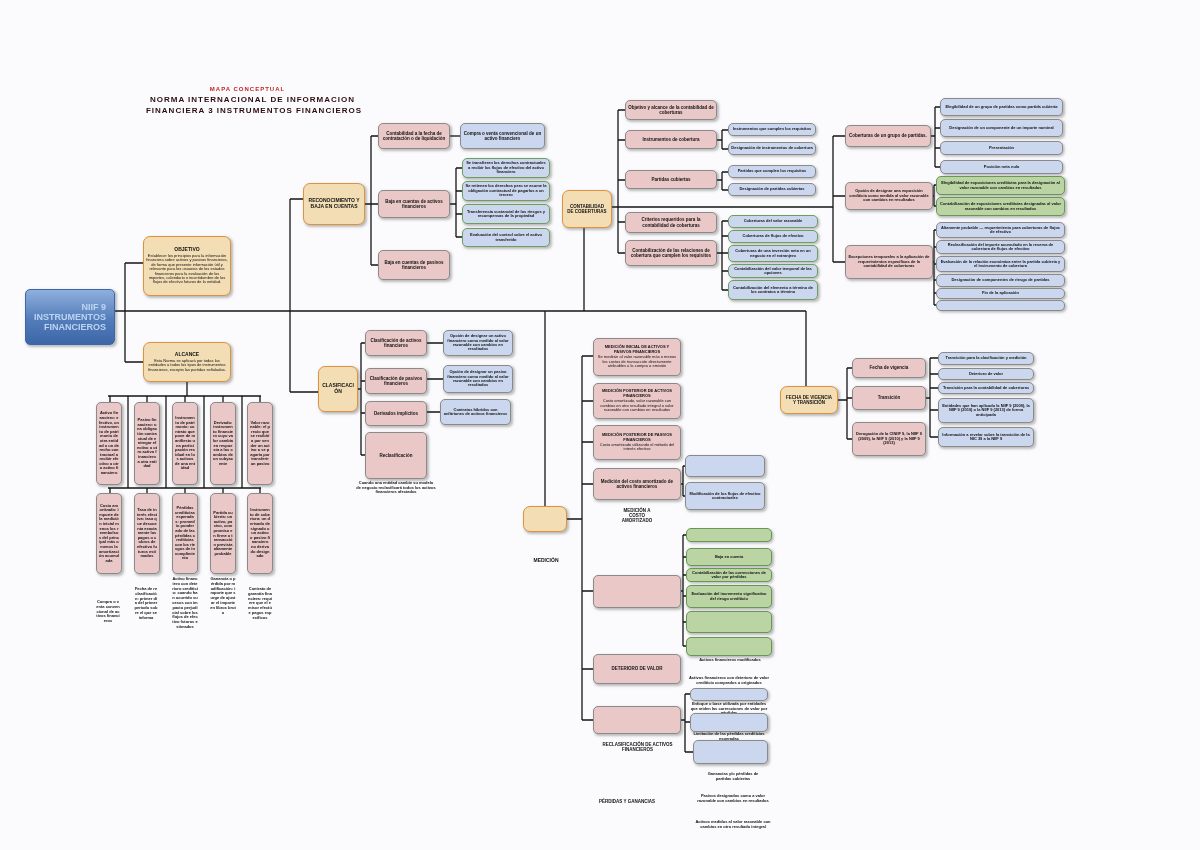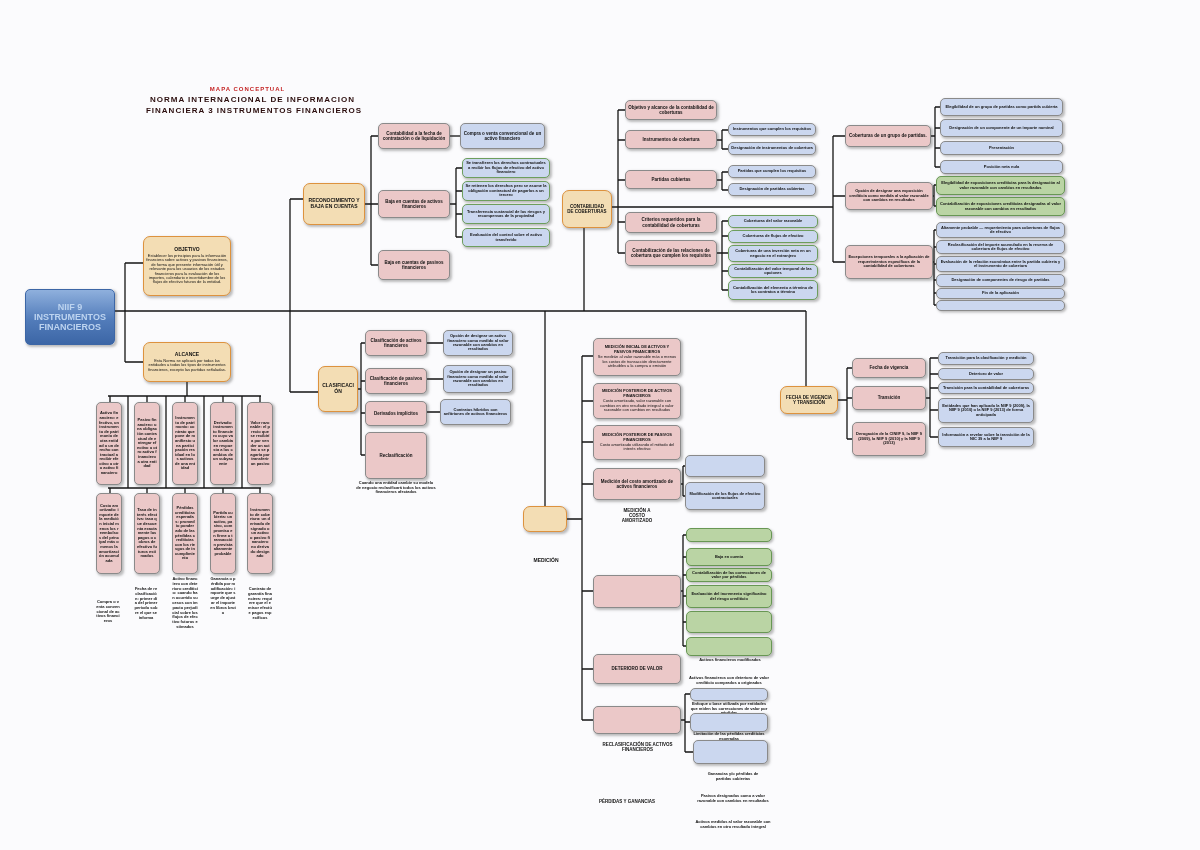--- a/index.html
+++ b/index.html
@@ -17,21 +17,21 @@
   .root{background:linear-gradient(180deg,#8fb0dd 0%,#527cba 55%,#3c66a6 100%);
         border:1px solid #3c66a6;color:#bdd4f0;}
   .stack{display:flex;flex-direction:column;gap:1px;width:100%;align-items:center;}
   .t{font-weight:bold;white-space:pre-line;}
   .b{white-space:pre-line;}
   .f3{font-size:4px;}
   .f4{font-size:4.5px;}
   .f5{font-size:5px;}
   .f6{font-size:6px;}
   .f8{font-size:8px;}
-  .f9{font-size:9px;}
+  .f9{font-size:9px;text-align:right;}
   .cap{position:absolute;text-align:center;font-weight:bold;white-space:pre-line;line-height:1.15;}
   .vtx{font-size:4px;line-height:1.15;word-break:break-all;overflow:hidden;font-weight:bold;}
   .notecol{position:absolute;font-size:4px;line-height:1.2;word-break:break-all;
            text-align:center;overflow:hidden;font-weight:bold;}
   .titleRed{color:#c42525;letter-spacing:1px;}
   .titleDark{color:#2b0d0d;letter-spacing:1px;}
 </style>
 </head>
 <body>
 

